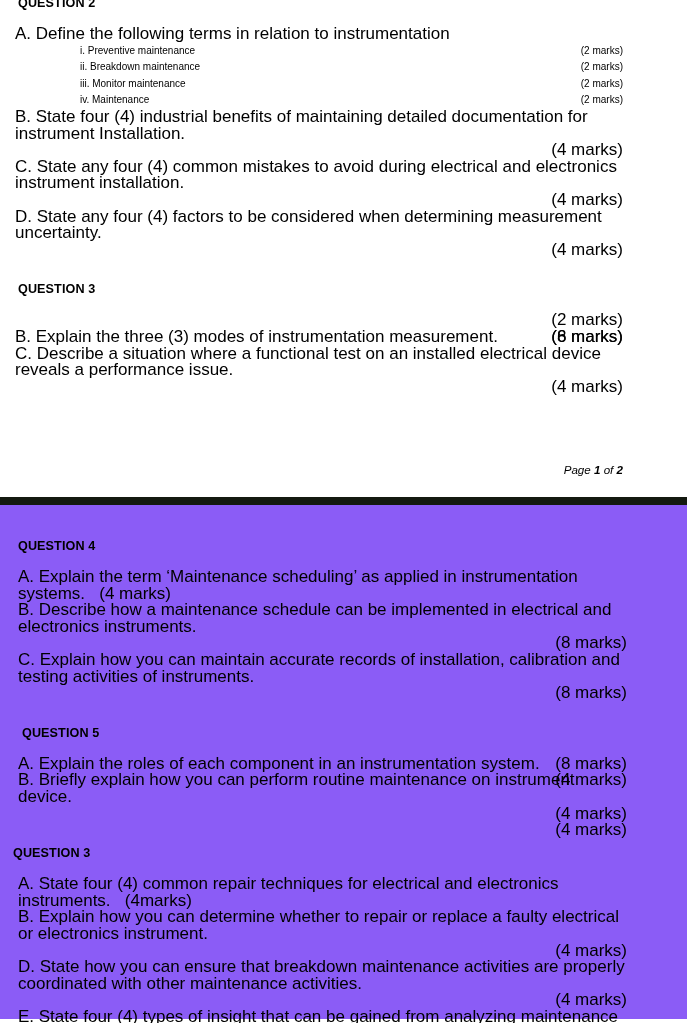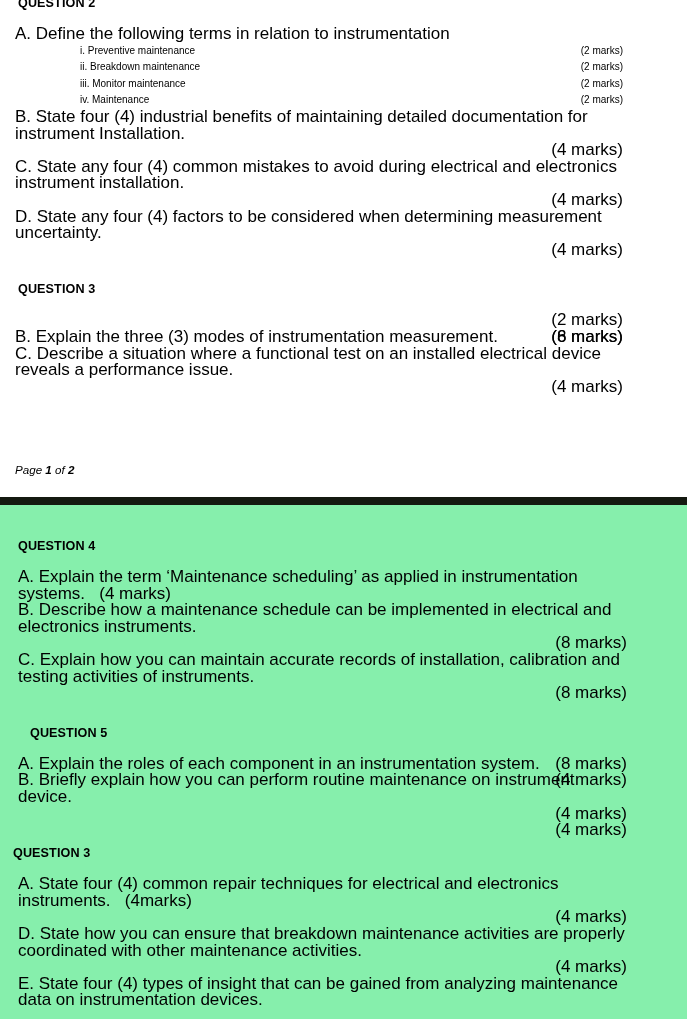--- a/index.html
+++ b/index.html
@@ -71,21 +71,21 @@
   }
 
   .sub-item {
     position: relative;
     font-size: 10px;
     line-height: 16.6px;
     padding-left: 65px;
   }
 
   .footer-note {
-    text-align: left;
+    text-align: right;
     font-style: italic;
     font-size: 11.6px;
     line-height: 14px;
   }
   .footer-note b { font-weight: bold; font-style: italic; }
   .spacer-md { height: 16px; }
   .spacer-lg { height: 24px; }
 </style>
 </head>
 <body style="background: rgb(255, 255, 255);">
@@ -117,43 +117,43 @@
         </div>
         <div class="spacer-lg"></div>
         <div style="margin-top: 44px;">
           <div class="footer-note"><span>Page </span><b>1</b><span> of </span><b>2</b></div>
         </div>
       </div>
     </div>
 
   <div class="page-break-band" style="background: rgb(20, 25, 16);"></div>
 
-  <div class="page page-lower" id="page-2-root" style="background: #86efac;">
+  <div class="page page-lower" id="page-2-root" style="background: #8b5cf6;">
       <div style="padding-top: 34px; padding-left: 18px; padding-right: 60px; position: relative;">
         <div class="q-block">
           <div class="q-heading" style="margin-left: 0px;">QUESTION 4</div>
           <div class="spacer-md"></div>
           <div class="q-line"><span class="txt">A. Explain the term ‘Maintenance scheduling’ as applied in instrumentation systems.</span>&nbsp;&nbsp;&nbsp;<span class="marks-inline">(4 marks)</span></div>
           <div class="q-line"><span class="txt">B. Describe how a maintenance schedule can be implemented in electrical and electronics instruments.</span><span class="marks-own-line">(8 marks)</span></div>
           <div class="q-line"><span class="txt">C. Explain how you can maintain accurate records of installation, calibration and testing activities of instruments.</span><span class="marks-own-line">(8 marks)</span></div>
         </div>
         <div class="spacer-lg"></div>
         <div class="q-block">
-          <div class="q-heading" style="margin-left: 12px;">QUESTION 5</div>
+          <div class="q-heading" style="margin-left: 4px;">QUESTION 5</div>
           <div class="spacer-md"></div>
           <div class="q-line"><span class="txt">A. Explain the roles of each component in an instrumentation system.</span><span class="marks">(8 marks)</span></div>
           <div class="q-line"><span class="txt">B. Briefly explain how you can perform routine maintenance on instrument device.</span><span class="marks">(4 marks)</span></div>
           <div class="q-line"><span class="marks-own-line">(4 marks)</span></div>
           <div class="q-line"><span class="marks">(4 marks)</span></div>
         </div>
         <div class="spacer-lg"></div>
         <div class="q-block">
           <div class="q-heading" style="margin-left: -5px;">QUESTION 3</div>
           <div class="spacer-md"></div>
           <div class="q-line"><span class="txt">A. State four (4) common repair techniques for electrical and electronics instruments.</span>&nbsp;&nbsp;&nbsp;<span class="marks-inline">(4marks)</span></div>
-          <div class="q-line"><span class="marks-own-line">(4 marks)</span></div>
+          <div class="q-line"><span class="txt">B. Explain how you can determine whether to repair or replace a faulty electrical or electronics instrument.</span><span class="marks-own-line">(4 marks)</span></div>
           <div class="q-line"><span class="txt">D. State how you can ensure that breakdown maintenance activities are properly coordinated with other maintenance activities.</span><span class="marks-own-line">(4 marks)</span></div>
           <div class="q-line"><span class="txt">E. State four (4) types of insight that can be gained from analyzing maintenance data on instrumentation devices.</span></div>
         </div>
       </div>
     </div>
 
 </div>
 
 </body></html>

